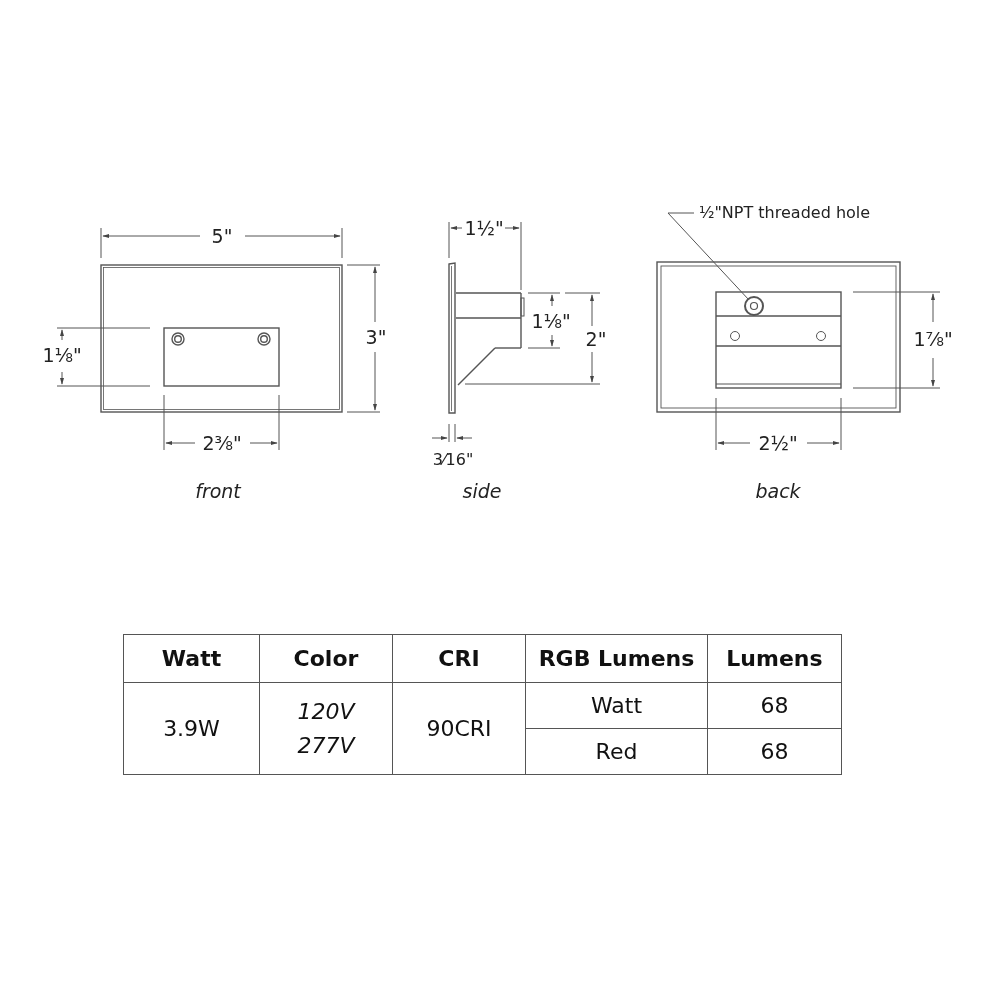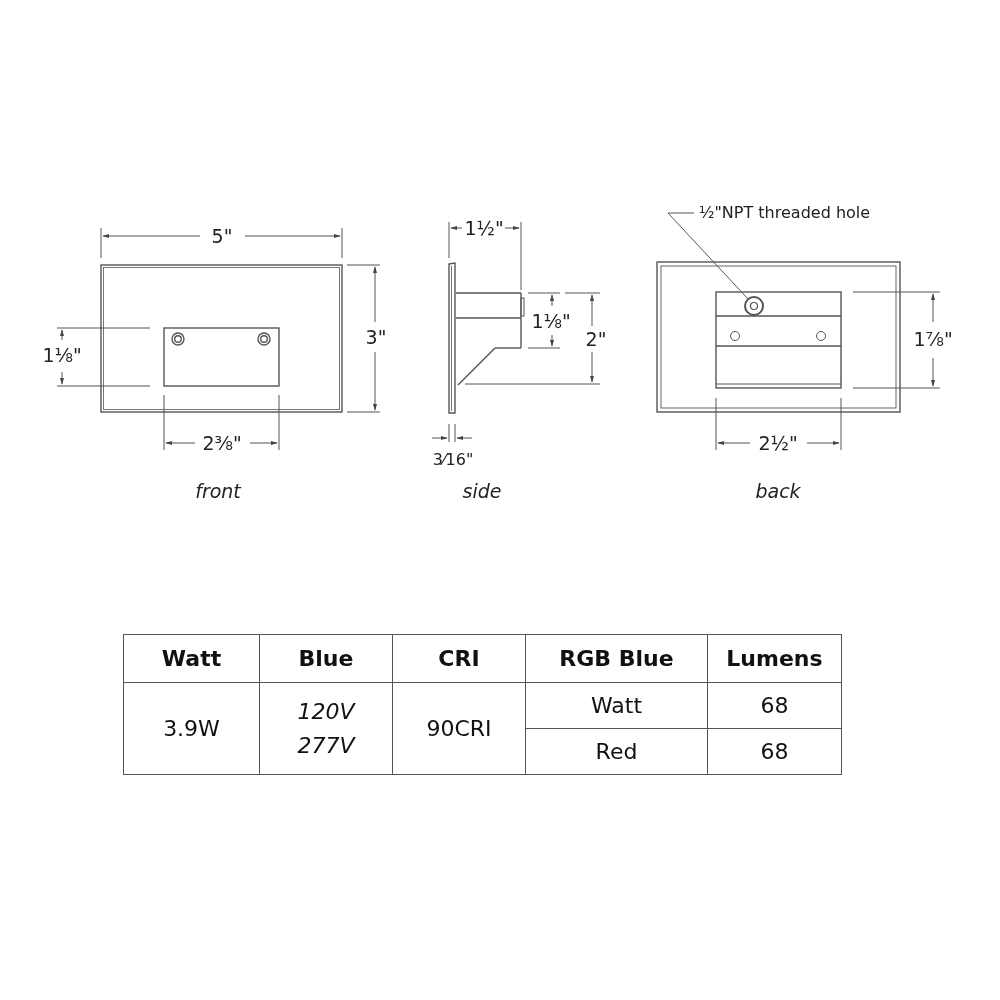--- a/index.html
+++ b/index.html
@@ -136,23 +136,23 @@
   <text class="callout" x="699" y="218">½"NPT threaded hole</text>
   <text class="dim" x="933" y="346" text-anchor="middle">1⅞"</text>
   <text class="dim" x="778" y="450" text-anchor="middle">2½"</text>
   <text class="view-label" x="778" y="498" text-anchor="middle">back</text>
 </svg>
 
 <table class="spec">
   <tbody>
       <tr>
     <th class="c1">Watt</th>
-    <th class="c2">Blue</th>
+    <th class="c2">Color</th>
     <th class="c3">CRI</th>
-    <th class="c4">RGB Blue</th>
+    <th class="c4">RGB Lumens</th>
     <th class="c5">Lumens</th>
   </tr>
   <tr class="rowhalf">
     <td rowspan="2">3.9W</td>
     <td rowspan="2">
       <span class="volt-line">120V</span>
       <span class="volt-line">277V</span>
     </td>
     <td rowspan="2">90CRI</td>
     <td>Watt</td>

